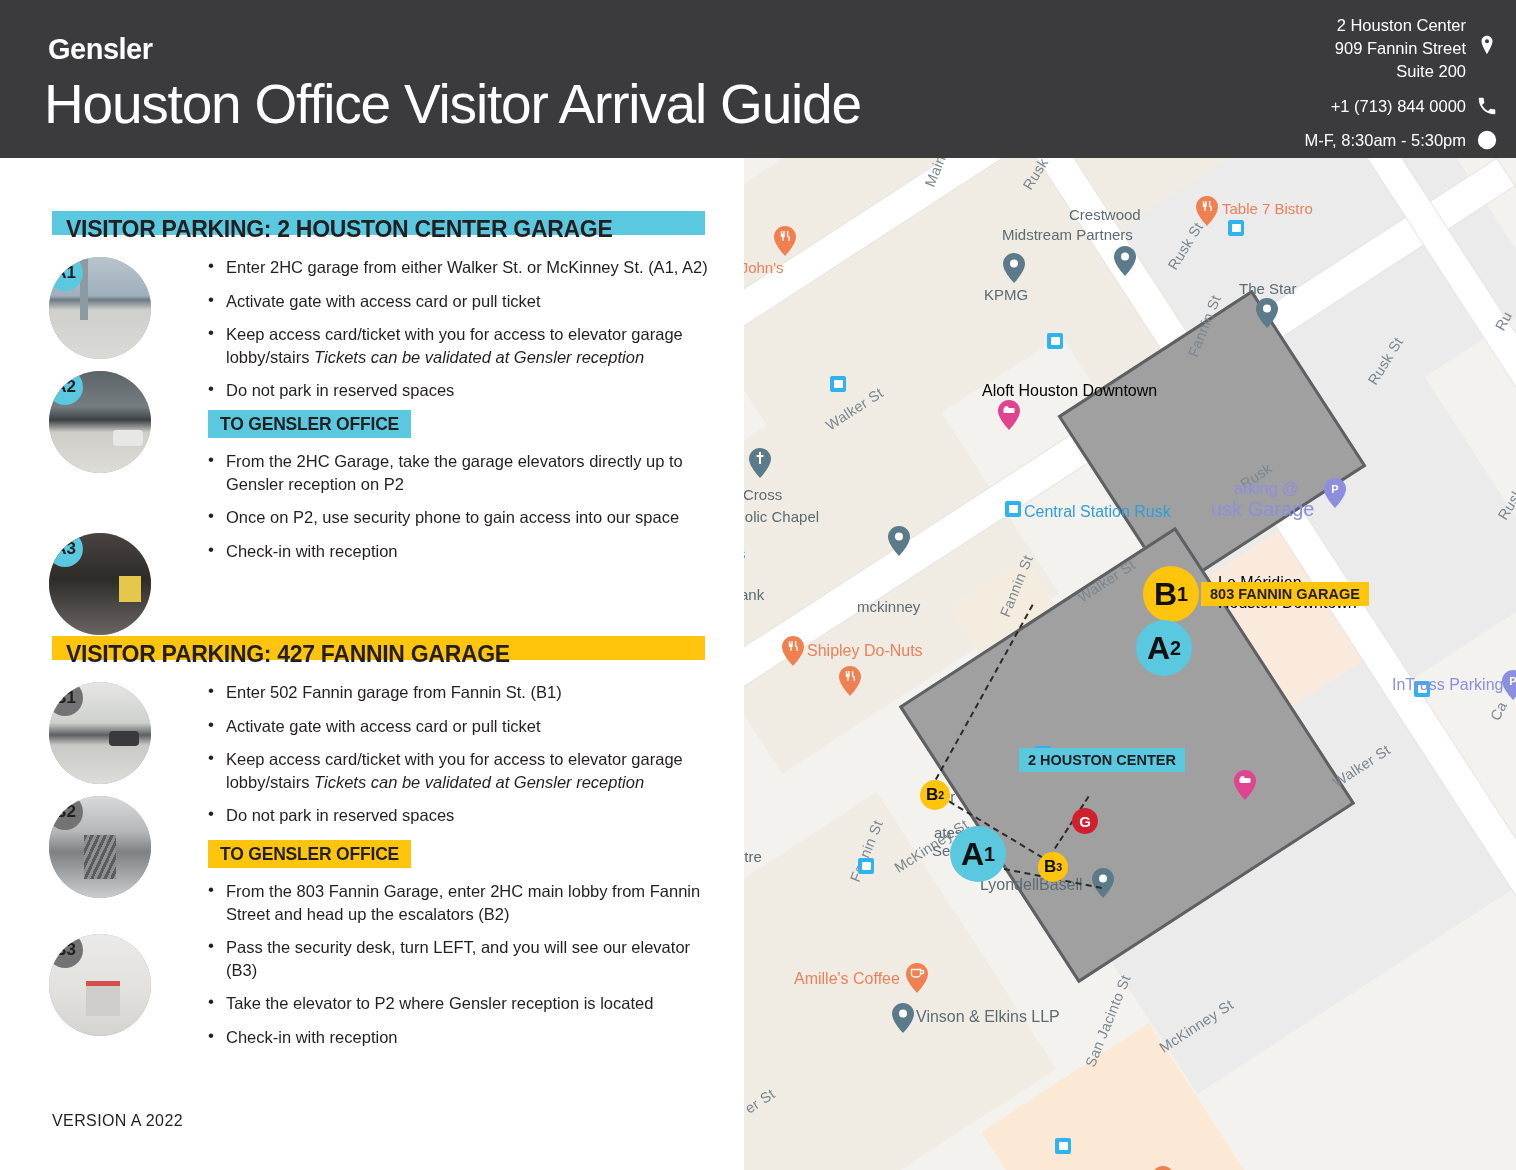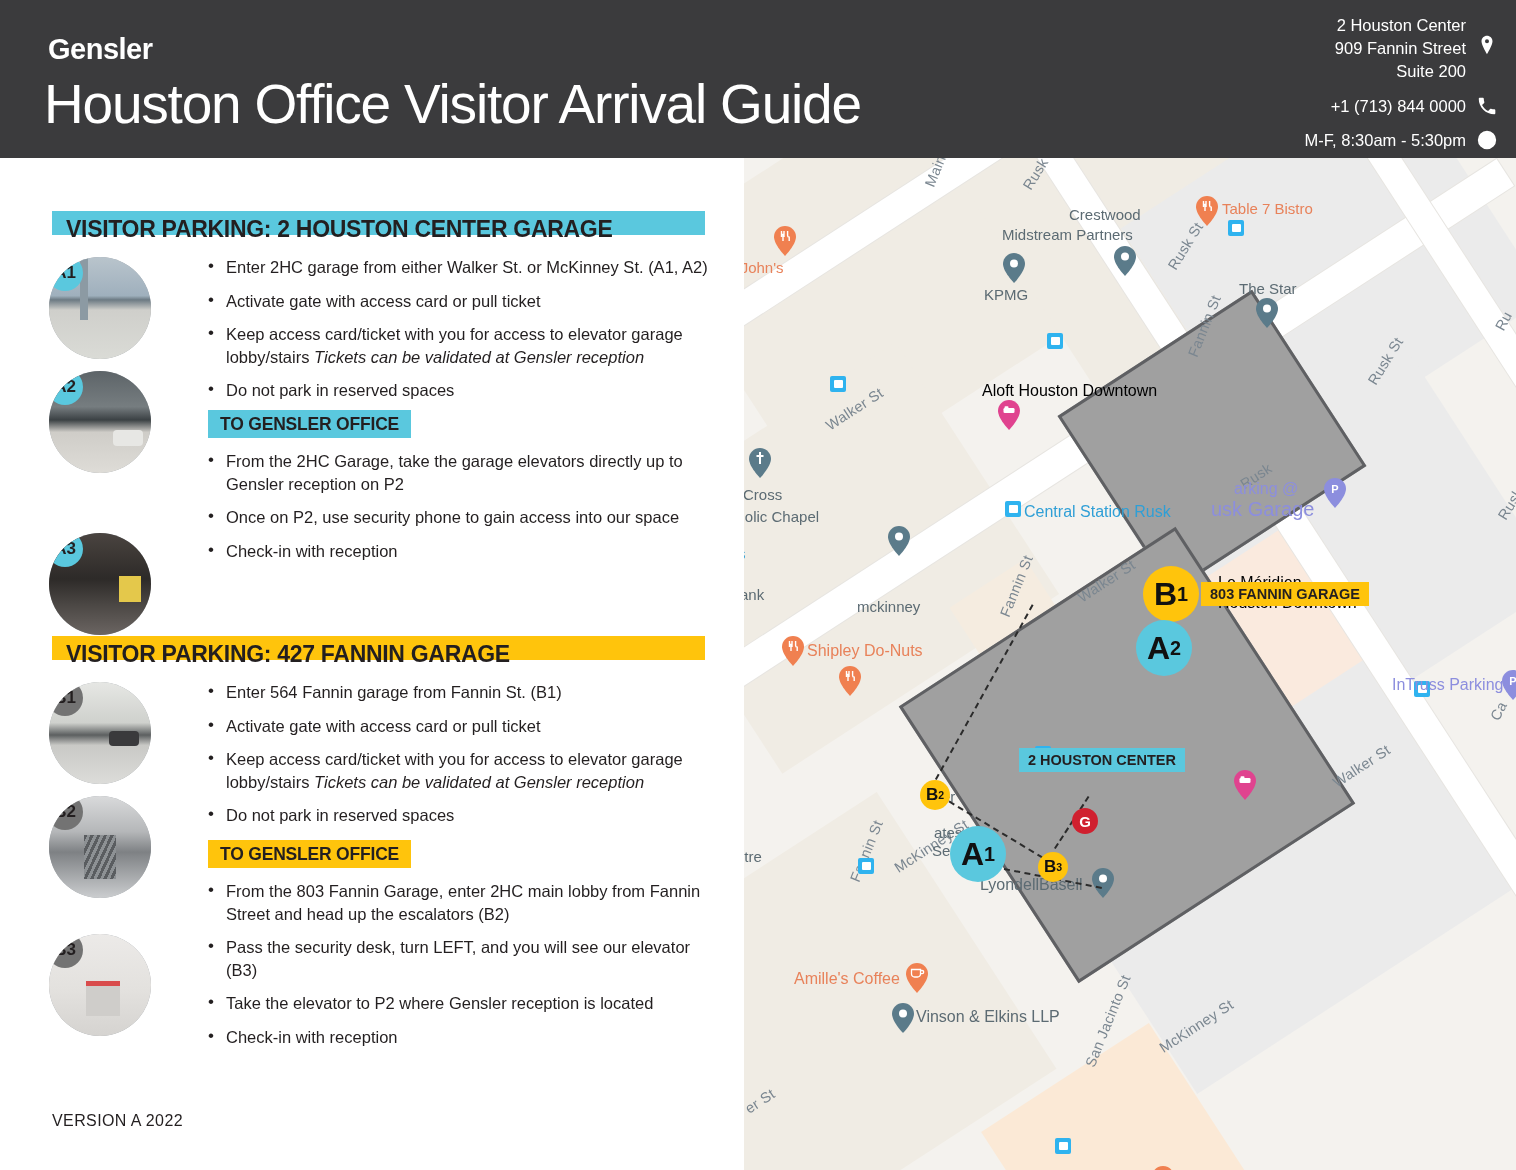--- a/index.html
+++ b/index.html
@@ -241,21 +241,21 @@
     <div class="thumb" style="left:49px; top:638px;">
       <div class="ph ph-b2"></div>
       <div class="badge badge-yellow">B2</div>
     </div>
     <div class="thumb" style="left:49px; top:752px;margin-top:24px;">
       <div class="ph ph-b3"></div>
       <div class="badge badge-yellow">B3</div>
     </div>
 
     <ul class="bl" style="left:208px; top:523px; width:500px;">
-      <li><span>Enter 564 Fannin garage from Fannin St. (B1)</span></li>
+      <li><span>Enter 502 Fannin garage from Fannin St. (B1)</span></li>
       <li><span>Activate gate with access card or pull ticket</span></li>
       <li><span>Keep access card/ticket with you for access to elevator garage lobby/stairs </span><i>Tickets can be validated at Gensler reception</i></li>
       <li><span>Do not park in reserved spaces</span></li>
     </ul>
 
     <div class="subbar bar-yellow" style="left:208px; top:682px;">TO GENSLER OFFICE</div>
 
     <ul class="bl" style="left:208px; top:722px; width:510px;">
       <li><span>From the 803 Fannin Garage,  enter 2HC main lobby from Fannin Street and head up the escalators (B2)</span></li>
       <li><span>Pass the security desk, turn LEFT, and you will see our elevator (B3)</span></li>

